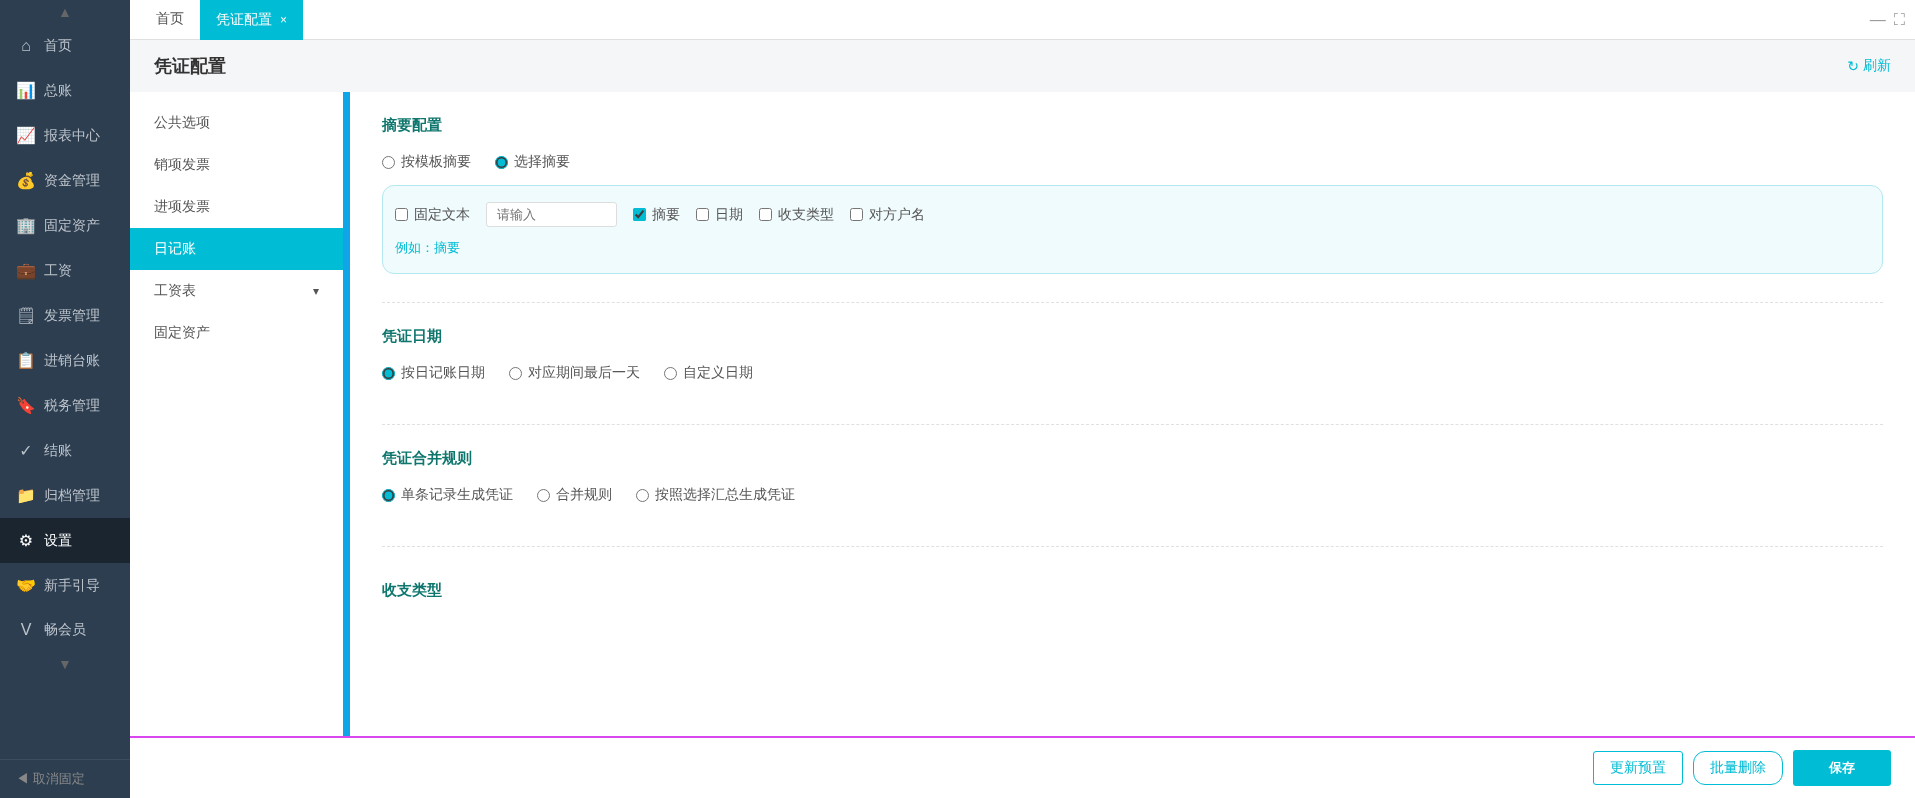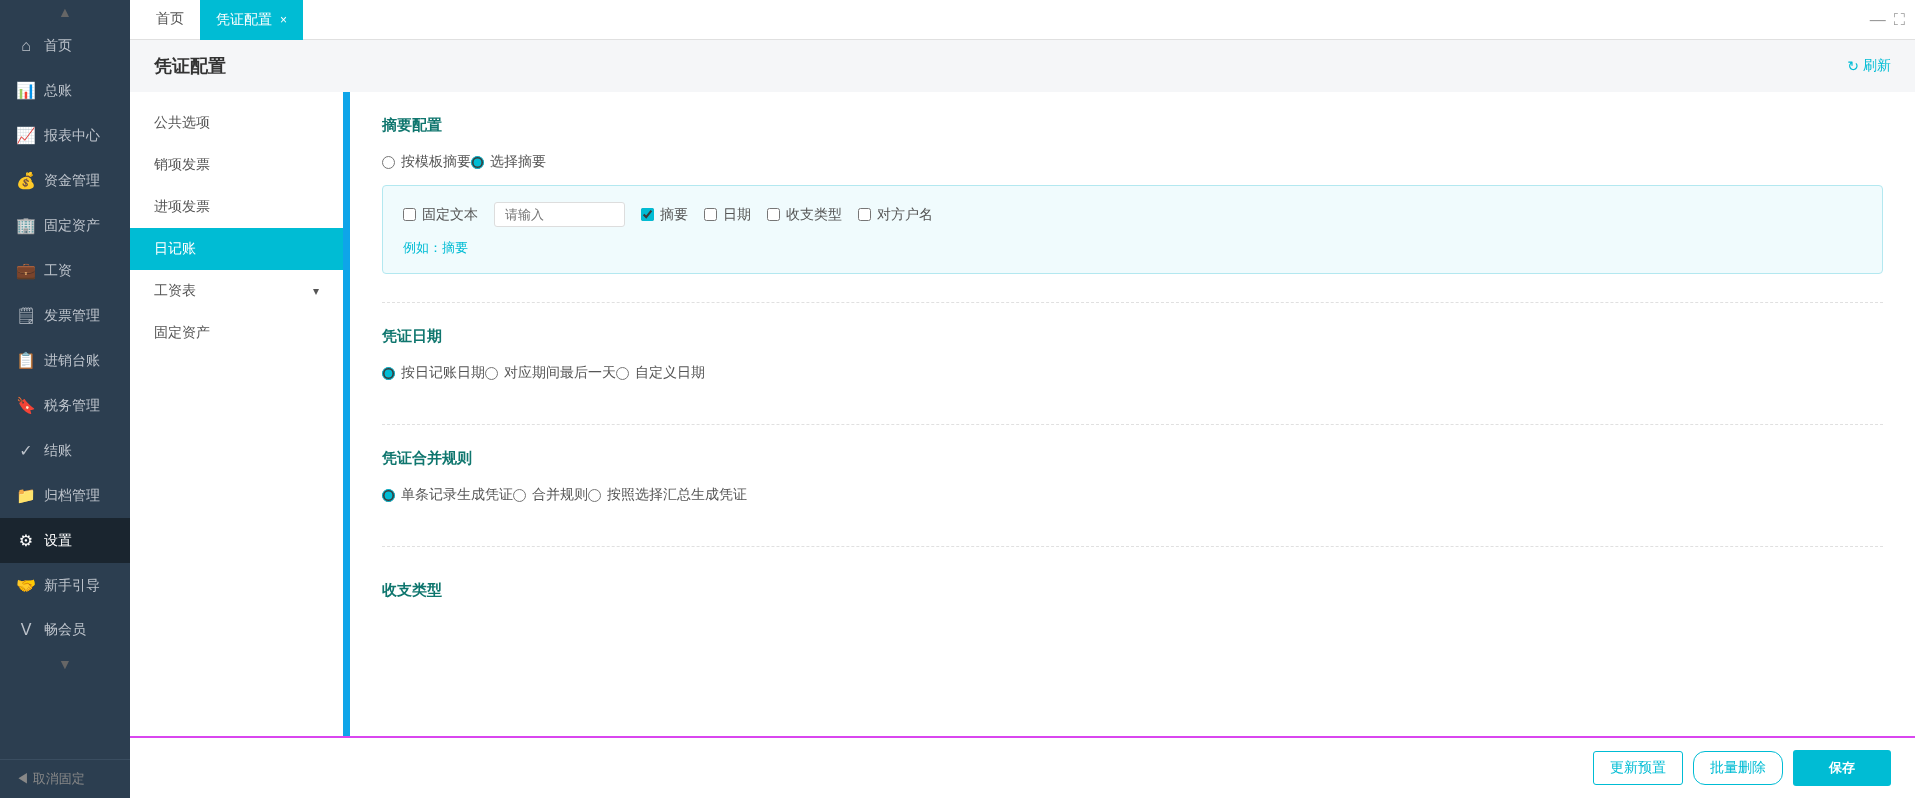--- a/index.html
+++ b/index.html
@@ -165,37 +165,38 @@
       font-size: 15px;
       font-weight: bold;
       color: #0f766e;
       margin-bottom: 18px;
     }
 
     
     .radio-group {
       display: flex;
       align-items: center;
+      gap: 24px;
       margin-bottom: 14px;
     }
     .radio-item {
       display: flex;
       align-items: center;
       gap: 6px;
       cursor: pointer;
       color: #555;
     }
     .radio-item input[type="radio"] { accent-color: #00bcd4; cursor: pointer; }
 
     
     .summary-box {
       background: #f0fbfd;
       border: 1px solid #b3e8f0;
-      border-radius: 4px;
-      padding: 16px 20px;
+      border-radius: 12px;
+      padding: 16px 12px;
       margin-top: 4px;
     }
     .summary-box-row {
       display: flex;
       align-items: center;
       gap: 16px;
       flex-wrap: wrap;
     }
     .checkbox-item {
       display: flex;

